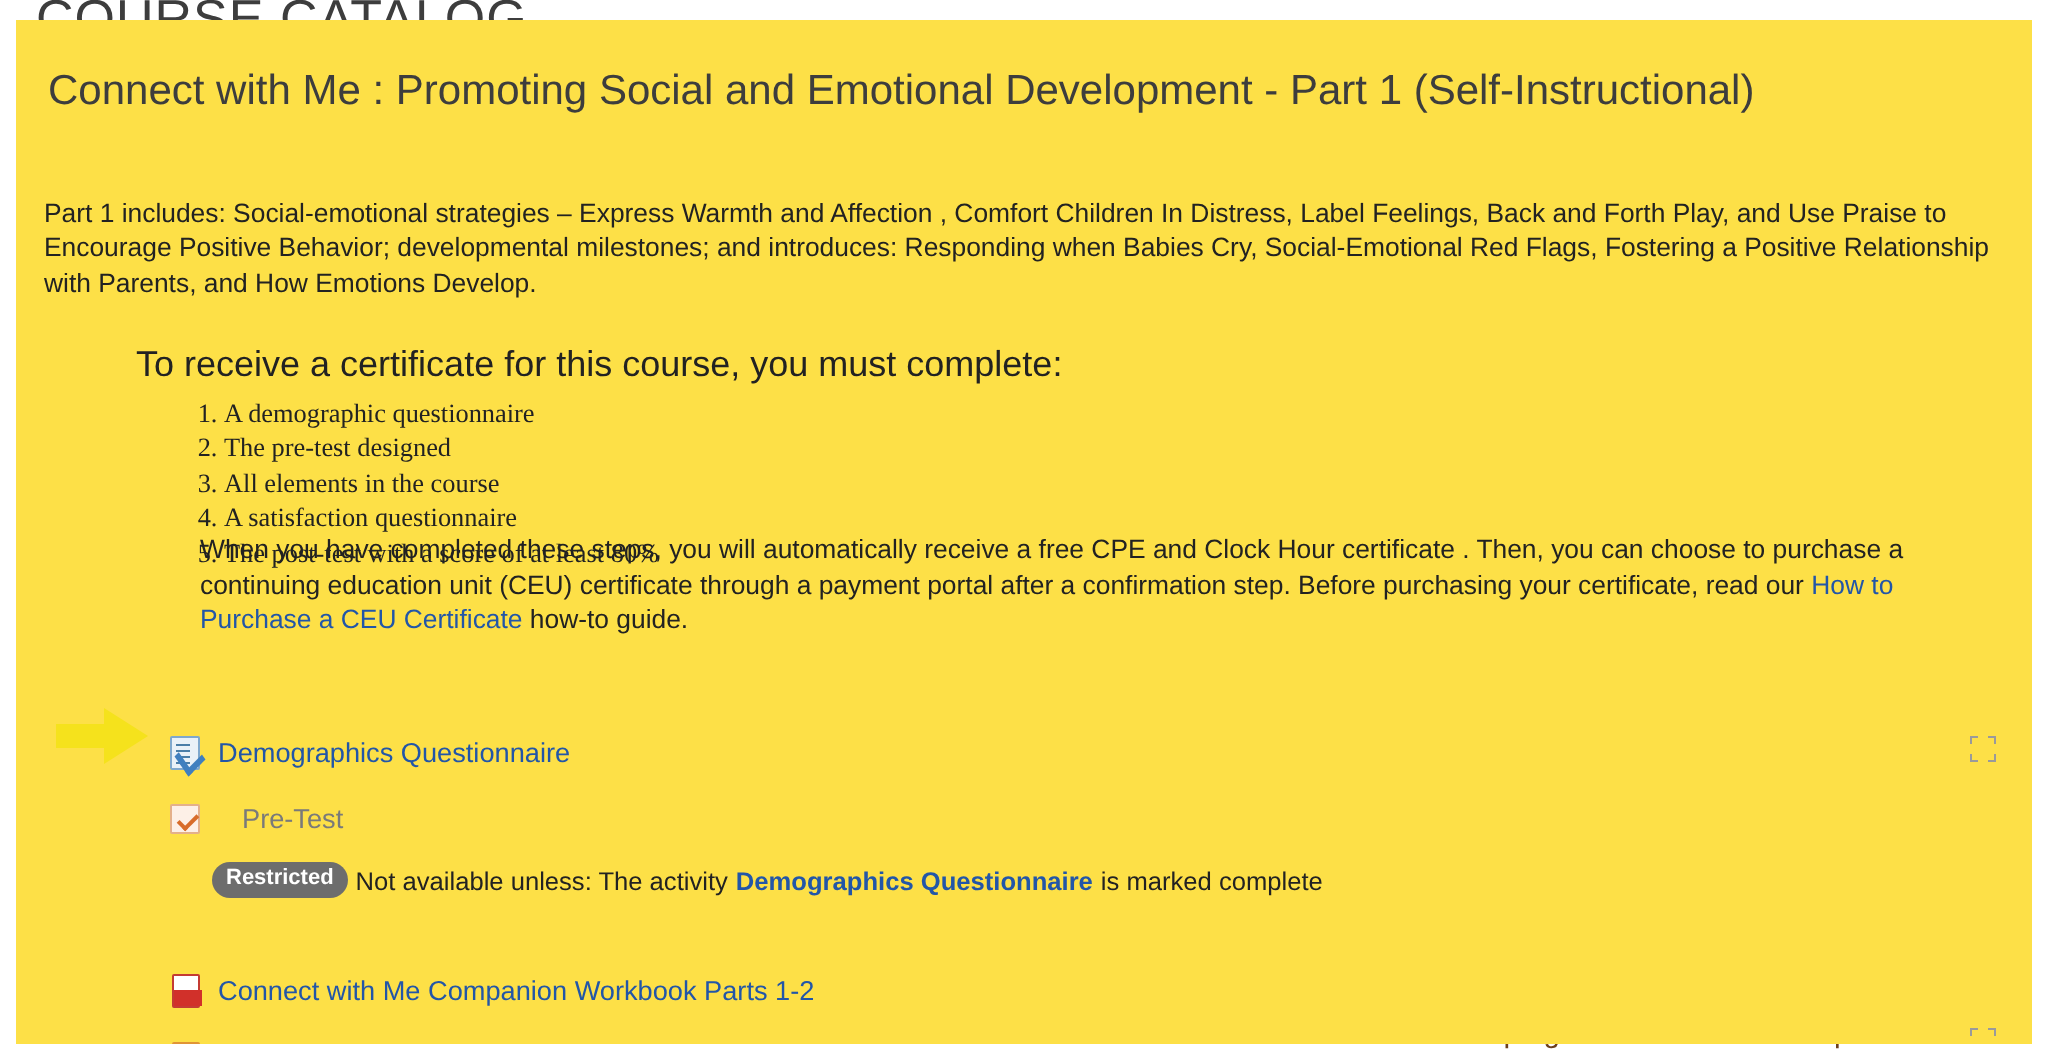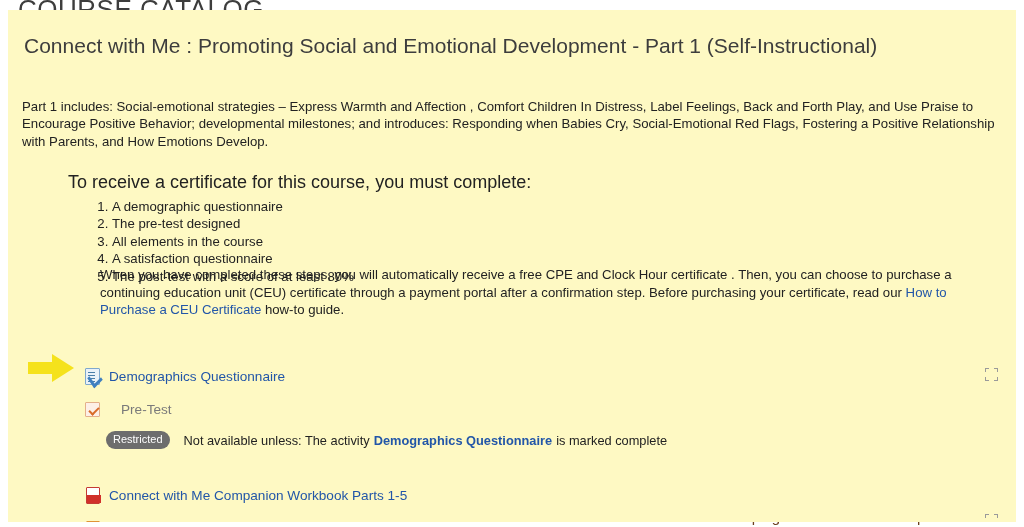--- a/index.html
+++ b/index.html
@@ -49,21 +49,21 @@
     font-weight: 400;
   }
 
   
   .card {
     position: absolute;
     left: 8px;
     top: 10px;
     width: 1008px;
     height: 512px;
-    background: #fef9c3;
+    background: #fde047;
     overflow: hidden;
   }
 
   .course-title {
     position: absolute;
     left: 16px;
     top: 24px;
     font-size: 21px;
     color: #3d3d3d;
     font-weight: 400;
@@ -89,20 +89,21 @@
 
   ol.steps {
     position: absolute;
     left: 84px;
     top: 188px;
     margin: 0;
     padding-left: 20px;
     font-size: 13.2px;
     line-height: 1.32;
     color: #222;
+    font-family: Liberation Serif, serif;
   }
   ol.steps li { padding: 0; margin: 0; }
 
   .closing {
     position: absolute;
     left: 92px;
     top: 256px;
     width: 880px;
     font-size: 13.2px;
     line-height: 1.33;
@@ -219,22 +220,22 @@
     white-space: nowrap;
   }
   .badge {
     display: inline-block;
     background: #6d6d6d;
     color: #ffffff;
     font-size: 11px;
     line-height: 1;
     padding: 3px 7px 4px;
     border-radius: 9px;
-    margin-right: 14px;
-    font-weight: 400;
+    margin-right: 4px;
+    font-weight: 700;
   }
   .restriction .rlink {
     color: #2256a8;
     text-decoration: none;
     margin: 0 4px;
     font-weight: 700;
   }
 
   .download-note {
     position: absolute;
@@ -348,21 +349,21 @@
     <span>Not available unless: The activity</span>
     <a class="rlink" href="#">Demographics Questionnaire</a>
     <span>is marked complete</span>
   </div>
 
 
   <div class="activity-row act-workbook">
     <span class="act-icon">
         <span class="ic-pdf"></span>
       </span>
-    <a class="act-label link" href="#">Connect with Me Companion Workbook Parts 1-5</a>
+    <a class="act-label link" href="#">Connect with Me Companion Workbook Parts 1-2</a>
   </div>
 
   <div class="activity-row act-courseact">
     <span class="act-icon">
         <span class="ic-orange"></span>
       </span>
     <a class="act-label link" href="#">Promoting Social and Emotional Development (Part 1) Course Activity</a>
   </div>
 
   <div class="complete-box cb-demographics">

